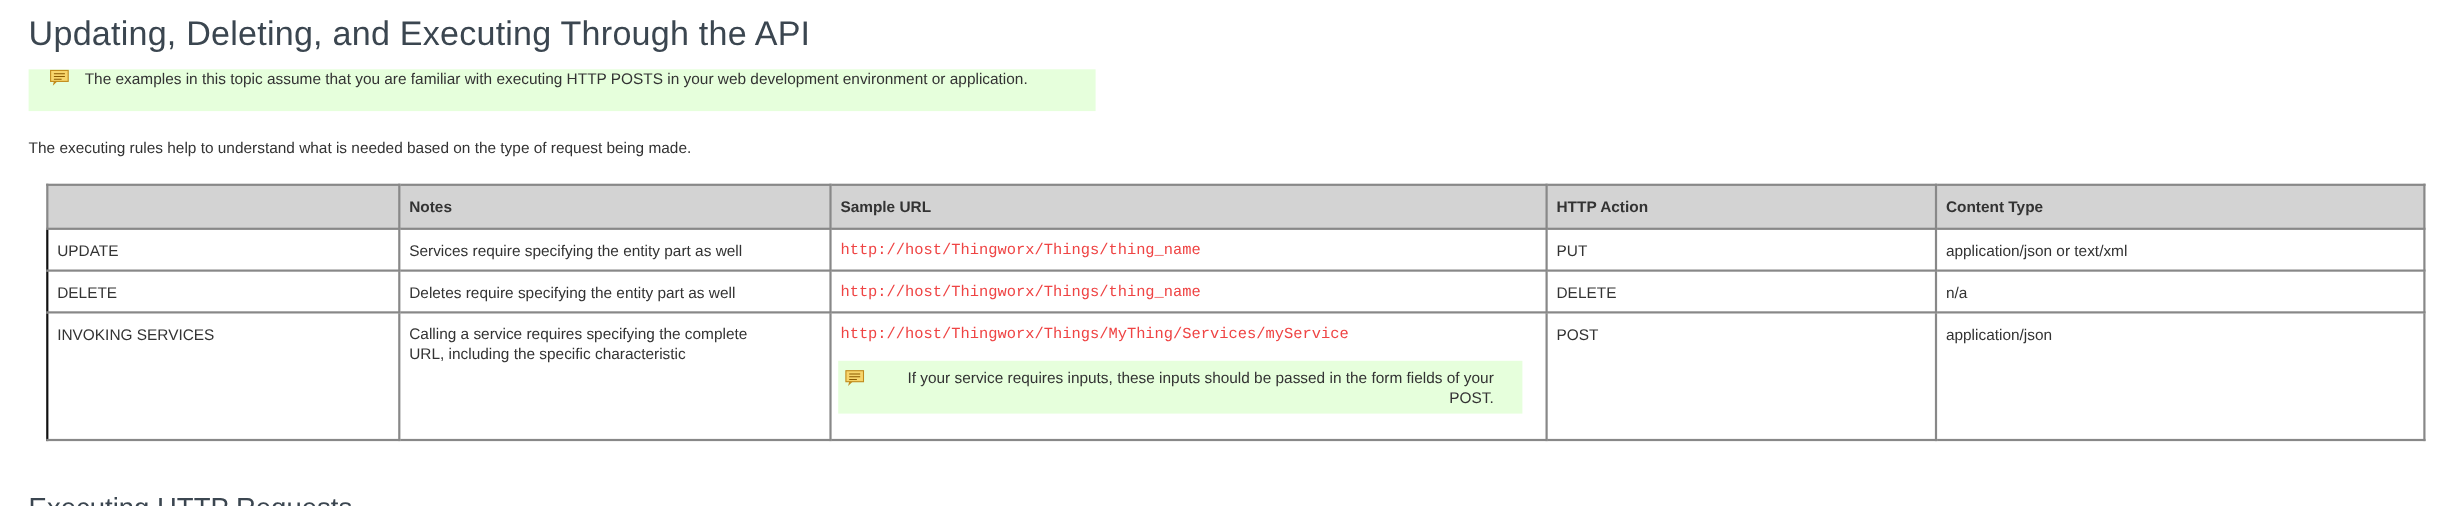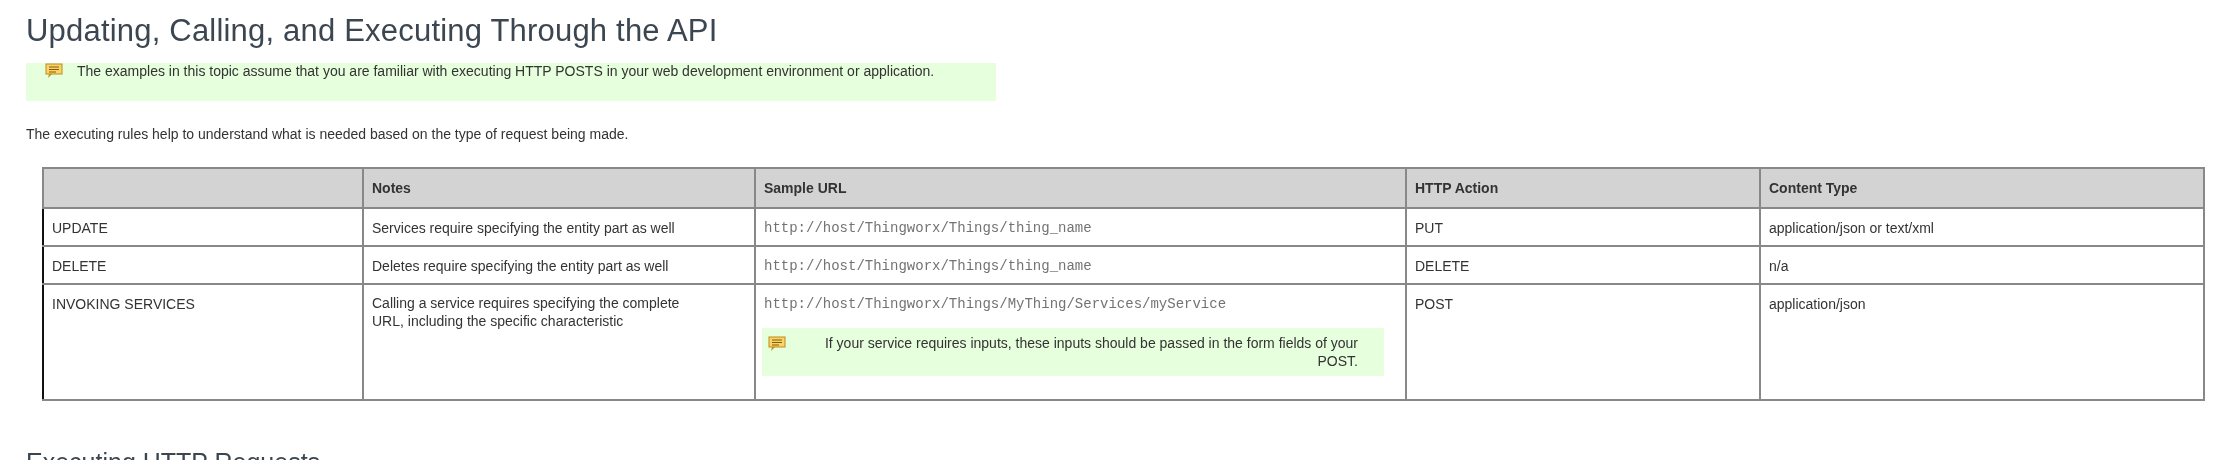--- a/index.html
+++ b/index.html
@@ -34,35 +34,35 @@
     border: 2px solid #888888; text-align: left; vertical-align: top;
     padding: 0 8px;
   }
   table.rules th {
     background: #d3d3d3; font-weight: bold; height: 38px; vertical-align: middle;
     color: #333;
   }
   table.rules td { height: 38px; padding-top: 11px; box-sizing: border-box; }
   table.rules tr.r3 td { height: 116px; }
   table.rules td.first { border-left: 2px solid #111; margin-top: 14px; }
-  .mono { font-family: "Liberation Mono", "DejaVu Sans Mono", monospace; font-size: 14px; color: #737373; }
+  .mono { font-family: "Liberation Mono", "DejaVu Sans Mono", monospace; font-size: 14px; color: #ef4444; }
   .note-inner {
     margin-top: 16px; margin-left: -2px; width: 622px; min-height: 48px; box-sizing: border-box;
     padding: 6px 8px 5px 6px; line-height: 18px; margin-bottom: 10px; text-align: right;
   }
   .note-inner .note-icon { margin-top: 2px; margin-right: 12px; }
   .h2 {
     position: absolute; left: 26px; top: 448px; font-size: 25px; color: #3b4650; white-space: nowrap;
   }
   .col0 { width: 302px; } .col1 { width: 374px; } .col2 { width: 633px; margin-left: 15px; } .col3 { width: 336px; }
 </style>
 </head>
 <body>
 
-<h1 class="h1">Updating, Calling, and Executing Through the API</h1>
+<h1 class="h1">Updating, Deleting, and Executing Through the API</h1>
 
 <div class="note note-top">
   <svg class="note-icon" viewBox="0 0 18 16">
     <rect x="1" y="1" width="16" height="10" fill="#f7d56b" stroke="#c08a1c" stroke-width="1"></rect>
     <line x1="4" y1="4" x2="14" y2="4" stroke="#8a5a00" stroke-width="1"></line>
     <line x1="4" y1="6.5" x2="14" y2="6.5" stroke="#8a5a00" stroke-width="1"></line>
     <line x1="4" y1="9" x2="11" y2="9" stroke="#8a5a00" stroke-width="1"></line>
     <path d="M4 11 L3 15 L7 11 Z" fill="#c08a1c"></path>
   </svg>
   <span>The examples in this topic assume that you are familiar with executing HTTP POSTS in your web development environment or application.</span>

